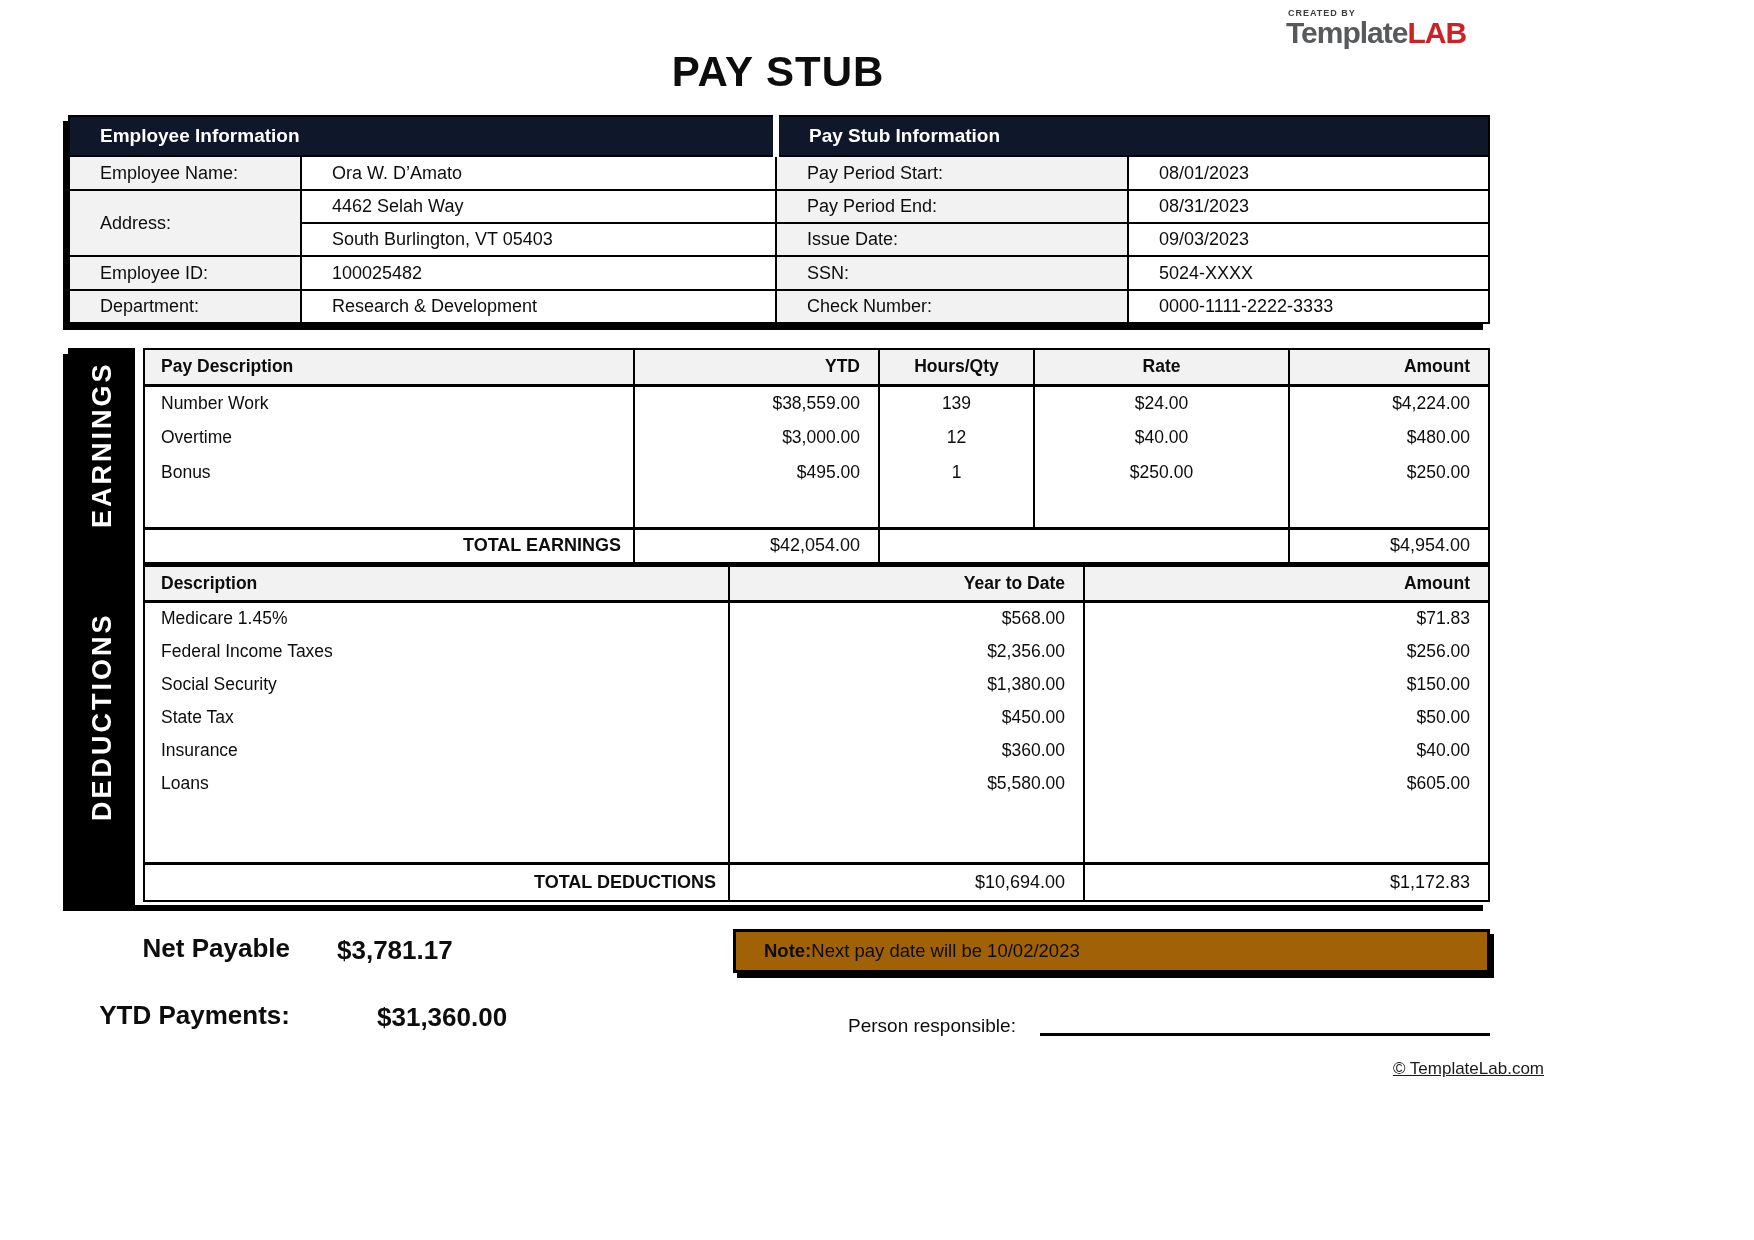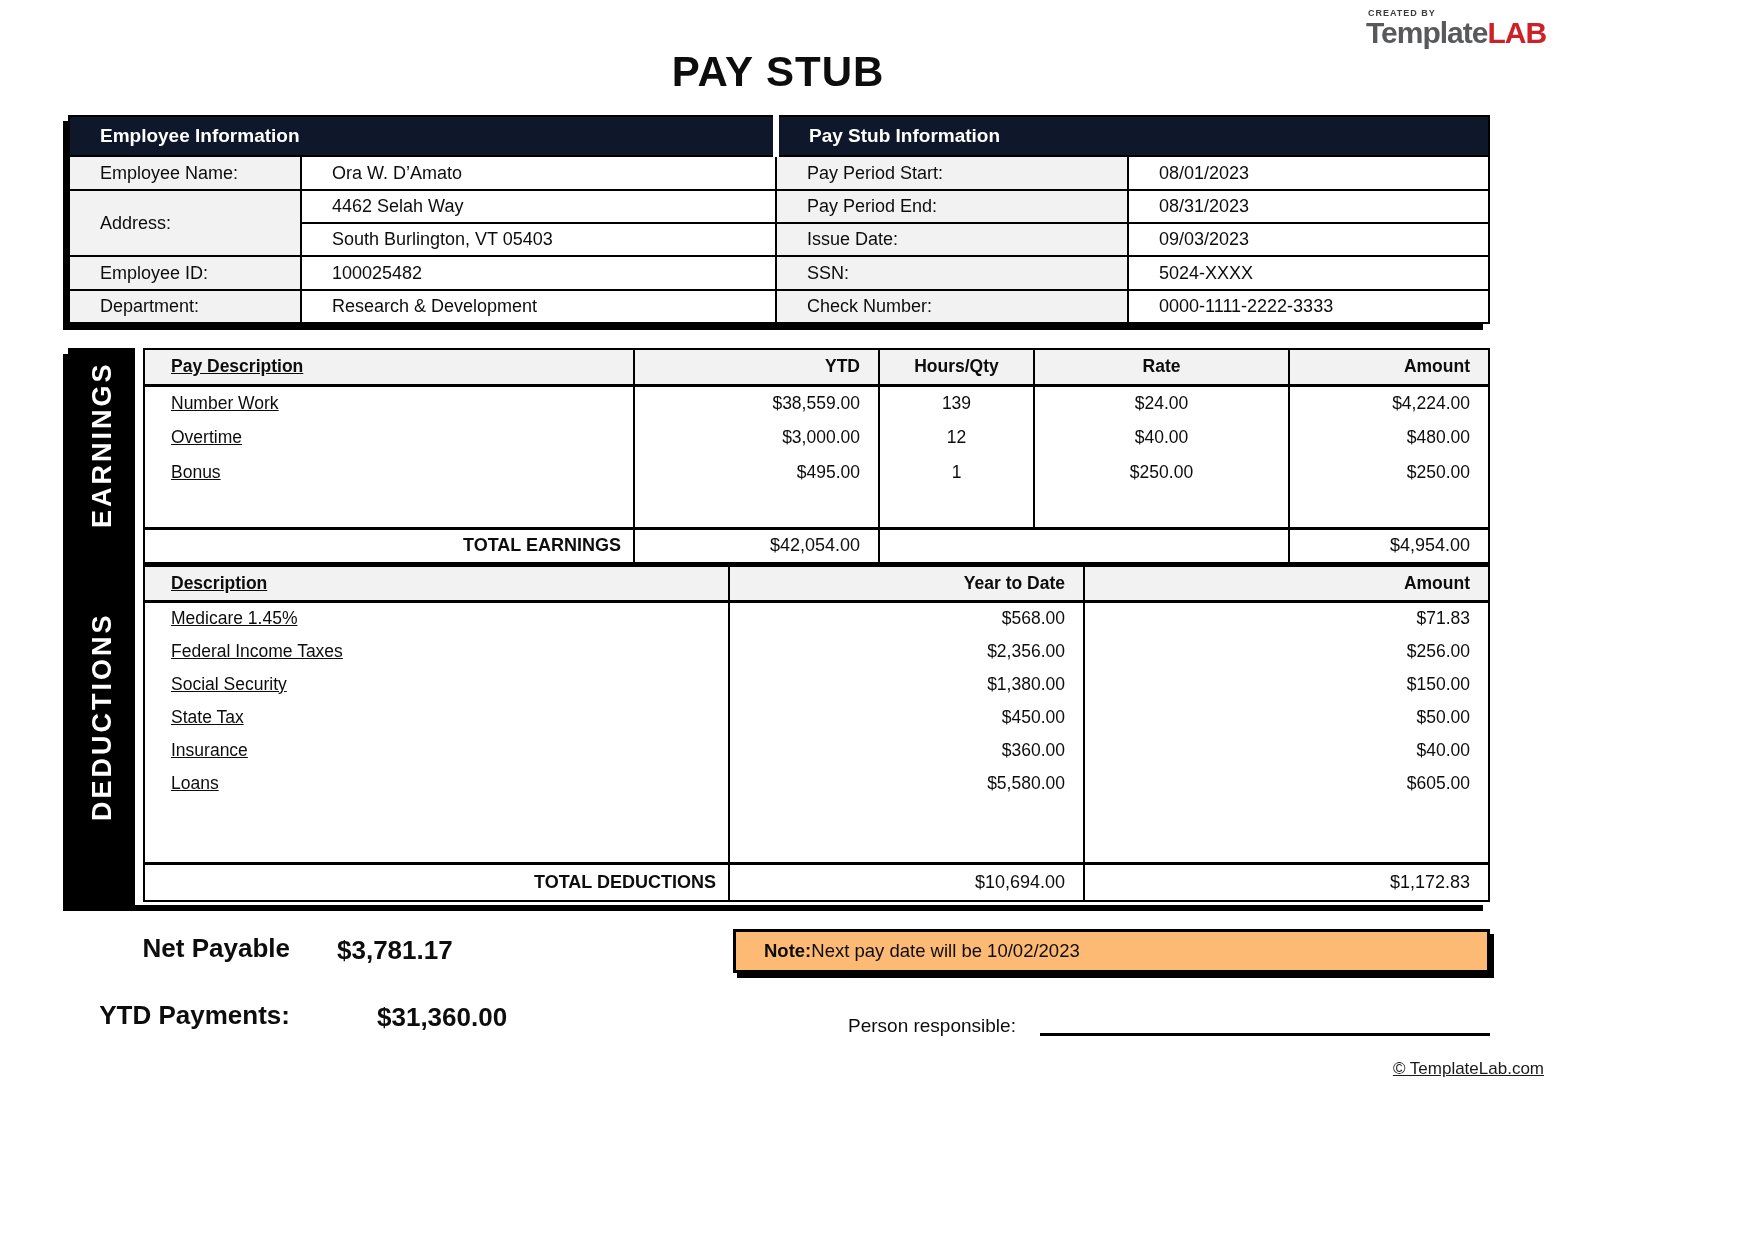--- a/index.html
+++ b/index.html
@@ -3,21 +3,21 @@
 <meta charset="utf-8">
 <style>
   * { margin:0; padding:0; box-sizing:border-box; }
   html,body { background:#ffffff; }
   .page {
     position:relative; width:1754px; height:1240px; background:#fff;
     font-family:"Liberation Sans", sans-serif; color:#0d0d0d; overflow:hidden;
   }
 
   
-  .logo { position:absolute; top:8px; left:1366px; width:170px; }
+  .logo { position:absolute; top:8px; left:1286px; width:170px; }
   .logo-top { font-size:9px; font-weight:bold; letter-spacing:1px; color:#3c3c3c; margin-left:2px; }
   .logo-main { font-size:30px; font-weight:bold; letter-spacing:-1px; line-height:1; }
   .logo-gray { color:#58595b; }
   .logo-red  { color:#cc2127; }
 
   
   .title {
     position:absolute; left:68px; width:1420px; top:48px;
     text-align:center; font-size:42px; font-weight:bold; letter-spacing:1px;
   }
@@ -51,41 +51,41 @@
   .vlabel.earn-lbl { top:40px;  height:140px; }
   .vlabel.ded-lbl  { top:295px; height:178px; }
   .side-gap { flex:0 0 8px; background:#fff; }
   .tables { flex:1 1 auto; display:flex; flex-direction:column; }
   .grid { width:1345px; border:2px solid #000; }
   .grid th, .grid td { border-left:2px solid #000; border-right:2px solid #000; font-size:17.5px; vertical-align:middle; }
   .grid thead th {
     background:#f2f2f2; font-weight:bold; border-bottom:3px solid #000; border-top:2px solid #000;
     height:36px;
   }
-  .c-desc { text-align:left;  padding-left:26px;text-decoration:underline; }
+  .c-desc { text-align:left;  padding-left:16px; }
   .c-num  { text-align:right; padding-right:18px; }
   .c-ctr  { text-align:center; }
   .body-row td { height:35px; }
   .ded-row td  { height:33px; }
   .fill-row-earn td { height:38px; }
   .fill-row-ded td  { height:64px; }
   .total-row td { border-top:3px solid #000; font-size:18px; height:35px; }
   .total-label { font-weight:bold; text-align:right; padding-right:12px; font-size:18.5px; }
   .earn-table { border-bottom:3px solid #000; }
   .ded-table .total-row td { height:37px; }
 
   
   .sum-label { position:absolute; left:68px; width:222px; text-align:right; font-size:26px; font-weight:bold; }
   .sum-value { position:absolute; left:337px; font-size:26px; font-weight:bold; }
   .net-lbl { top:933px; } .net-val { top:935px; }
   .ytd-lbl { top:1000px; } .ytd-val { top:1002px;margin-left:40px; }
 
   .note-box {
     position:absolute; left:733px; top:929px; width:757px; height:44px;
-    border:3px solid #000; box-shadow:4px 5px 0 #000; background:#fdba74;
+    border:3px solid #000; box-shadow:4px 5px 0 #000; background:#a16207;
     display:flex; align-items:center; padding-left:28px; font-size:18.5px;
   }
   .note-label { font-weight:bold; }
 
   .person-label { position:absolute; left:848px; top:1015px; font-size:19px; }
   .person-line  { position:absolute; left:1040px; top:1033px; width:450px; border-top:3px solid #000; }
 
   .copyright {
     position:absolute; top:1059px; left:1388px; width:156px; text-align:right;
     font-size:17px; color:#1a1a1a; text-decoration:underline; cursor:pointer;

